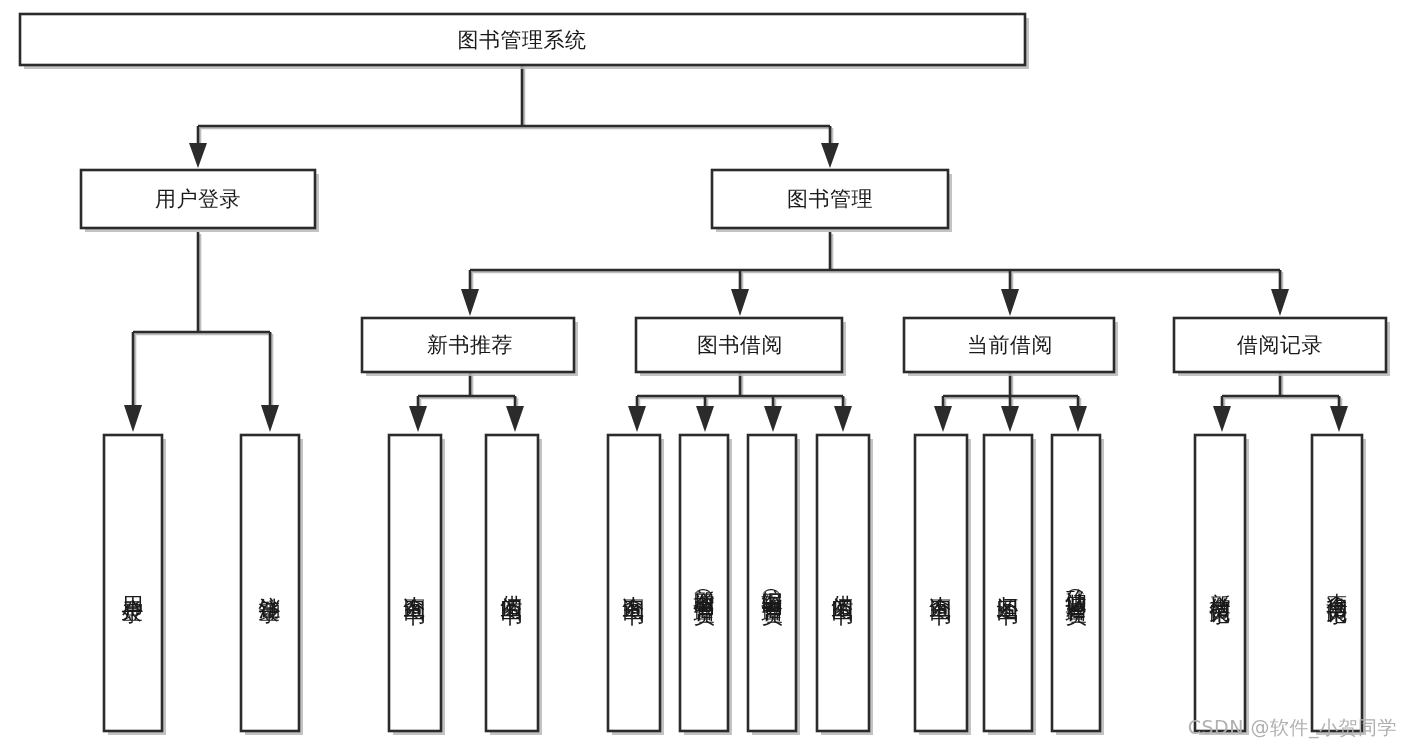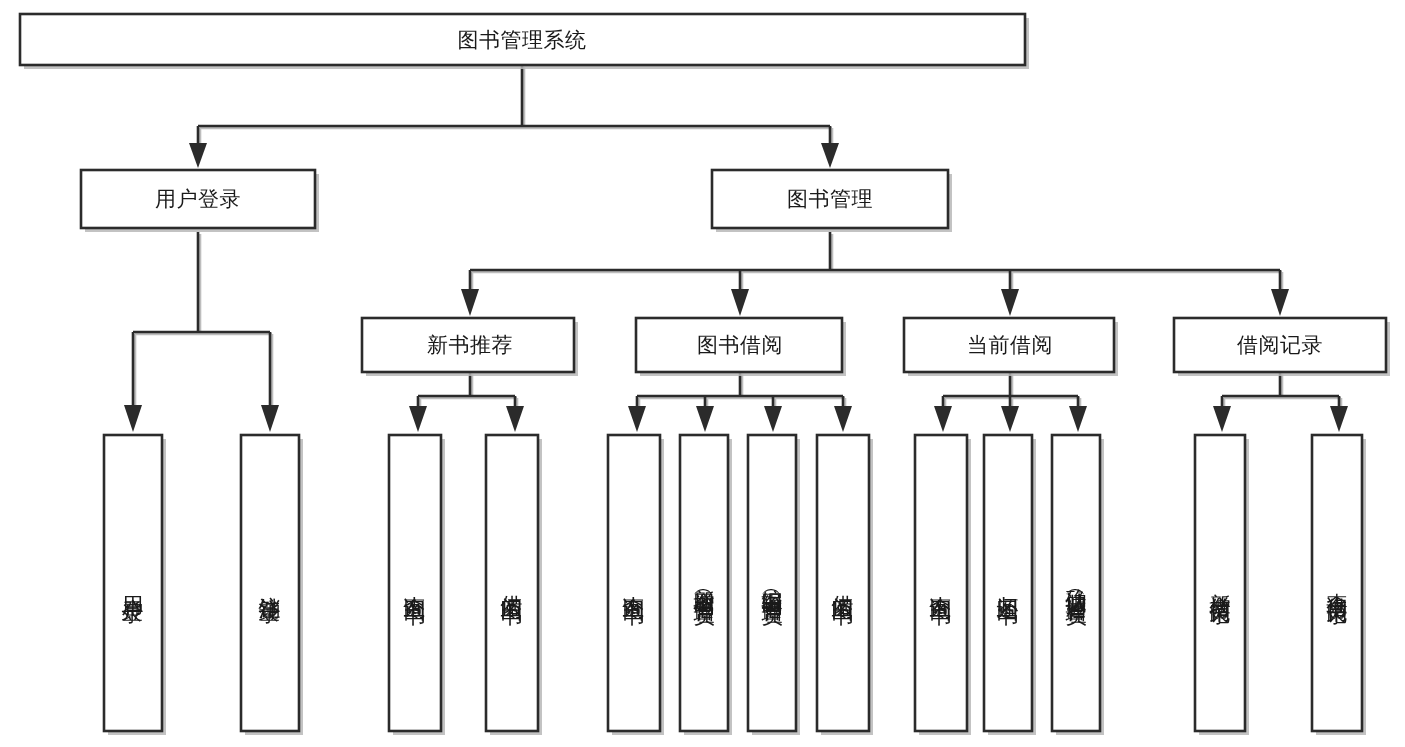--- a/index.html
+++ b/index.html
@@ -280,14 +280,15 @@
   <div class="leaf-label" style="left:608px; top:435px; width:52px; height:296px;">查询图书</div>
   <div class="leaf-label" style="left:680px; top:435px; width:48px; height:296px; font-size:21px;">新增图书（管理员）</div>
   <div class="leaf-label" style="left:748px; top:435px; width:48px; height:296px; font-size:21px;">编辑图书（管理员）</div>
   <div class="leaf-label" style="left:817px; top:435px; width:52px; height:296px;">借阅图书</div>
   <div class="leaf-label" style="left:915px; top:435px; width:52px; height:296px;">查询图书</div>
   <div class="leaf-label" style="left:984px; top:435px; width:48px; height:296px;">归还图书</div>
   <div class="leaf-label" style="left:1052px; top:435px; width:48px; height:296px; font-size:21px;">确认归还（管理员）</div>
   <div class="leaf-label" style="left:1195px; top:435px; width:50px; height:296px; font-size:21px;">新增借阅记录</div>
   <div class="leaf-label" style="left:1312px; top:435px; width:50px; height:296px; font-size:21px;">查询借阅记录</div>
 
+  <div class="watermark">CSDN @软件_小贺同学</div>
 
 </div>
 
 </body></html>

